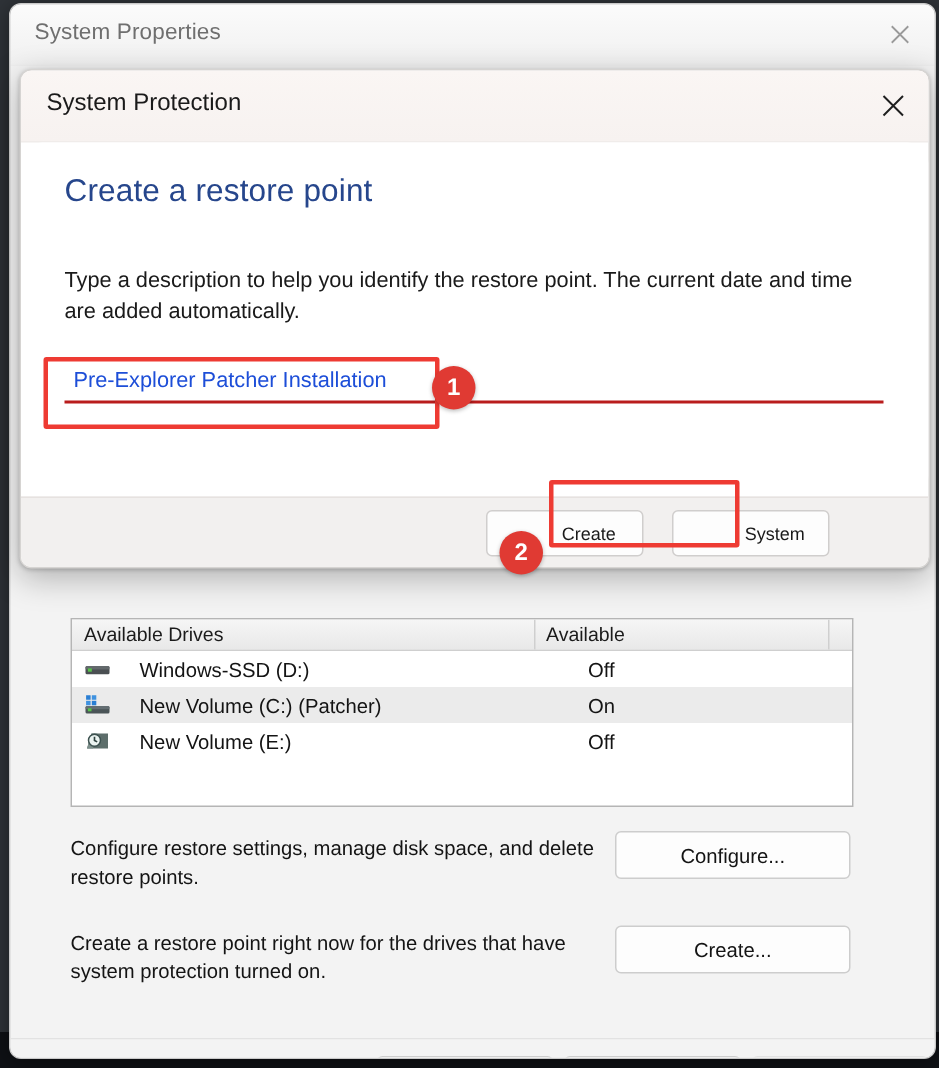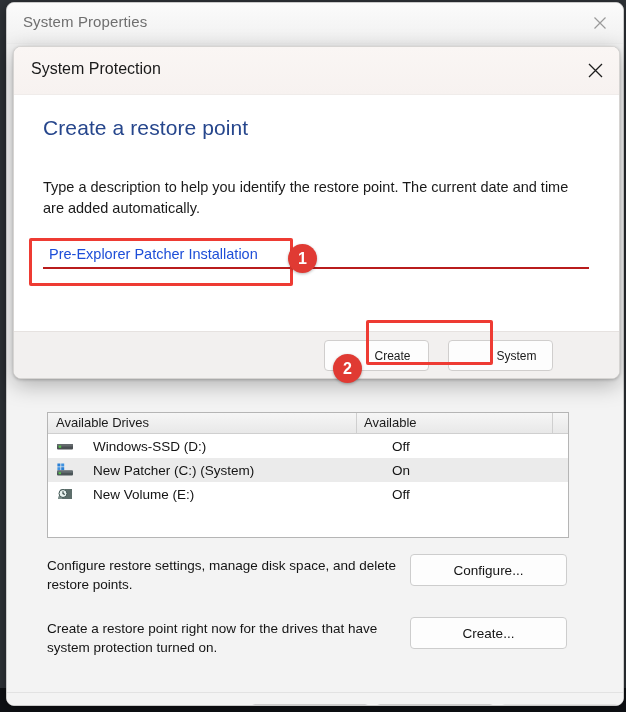--- a/index.html
+++ b/index.html
@@ -371,21 +371,21 @@
           <div class="dl-name">
             <svg class="drv-icon" viewBox="0 0 18 16">
               <rect x="1.4" y="1.5" width="3" height="3" fill="#2a7fd4"></rect>
               <rect x="5.2" y="1.5" width="3" height="3" fill="#3f92e0"></rect>
               <rect x="1.4" y="5.2" width="3" height="3" fill="#3f92e0"></rect>
               <rect x="5.2" y="5.2" width="3" height="3" fill="#2a7fd4"></rect>
               <rect x="1" y="8.6" width="16" height="5" rx="1" fill="#4a5457"></rect>
               <rect x="1" y="8.6" width="16" height="2.2" rx="1" fill="#646e72"></rect>
               <rect x="2.6" y="10.2" width="2.4" height="2" fill="#56c24a"></rect>
             </svg>
-            <span>New Patcher (C:) (System)</span>
+            <span>New Volume (C:) (Patcher)</span>
           </div>
           <div class="dl-prot">On</div>
         </div>
 
         <div class="dl-row">
           <div class="dl-name">
             <svg class="drv-icon" viewBox="0 0 18 16">
               <path d="M2 13 L5 3 H16 V13 Z" fill="#5d6e6b"></path>
               <path d="M2 13 L5 3 H9 L6 13 Z" fill="#7d8f8b"></path>
               <circle cx="7" cy="7.5" r="4" fill="#eaf3f0" stroke="#3d5250" stroke-width="1"></circle>

